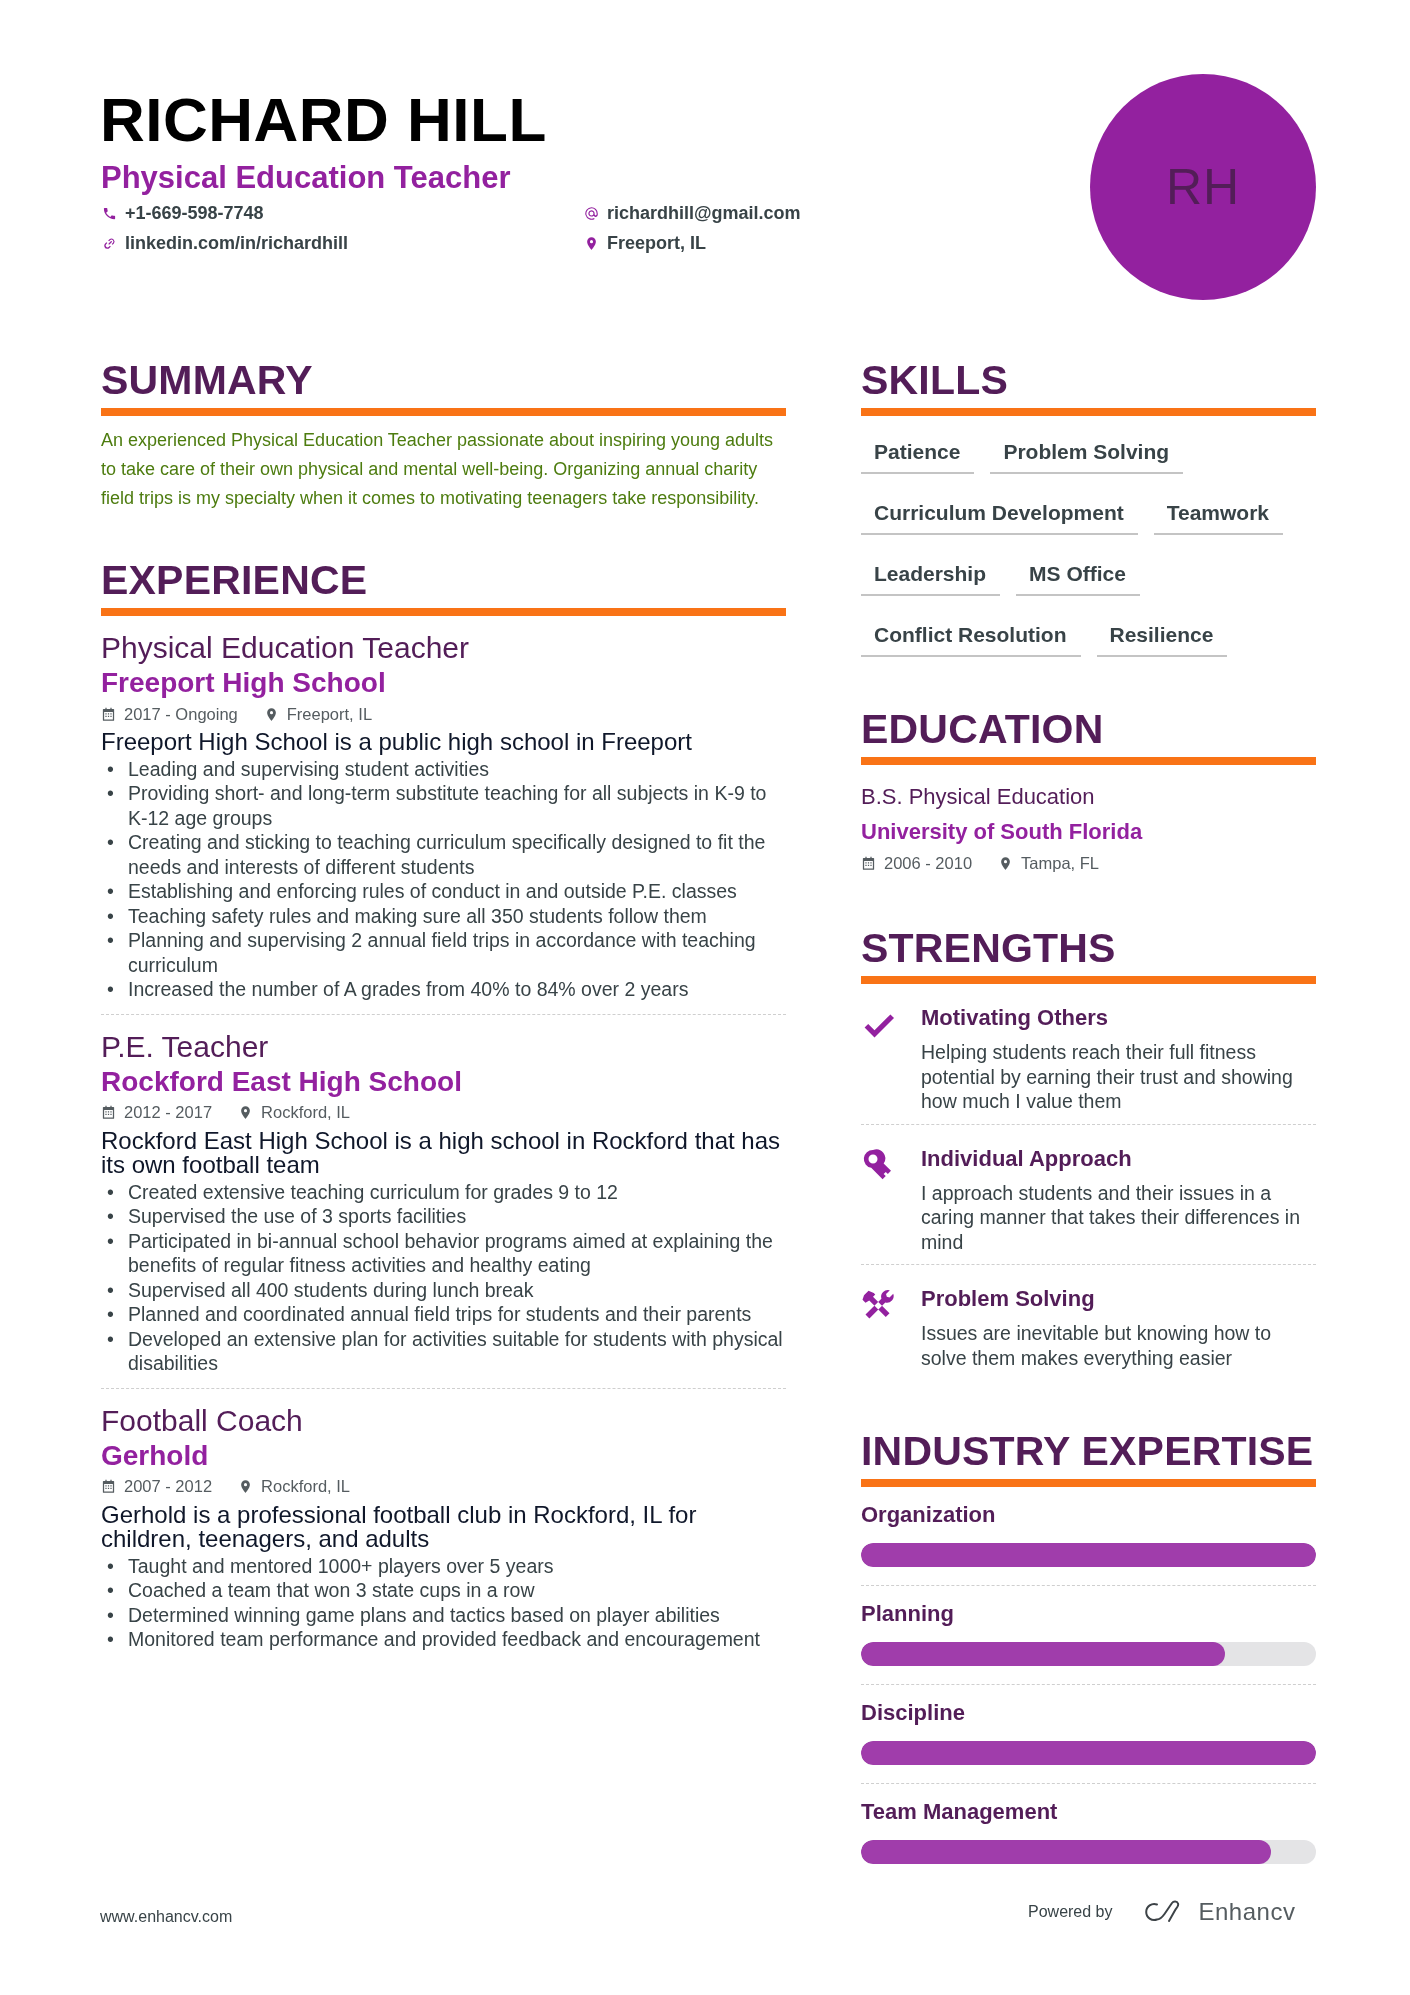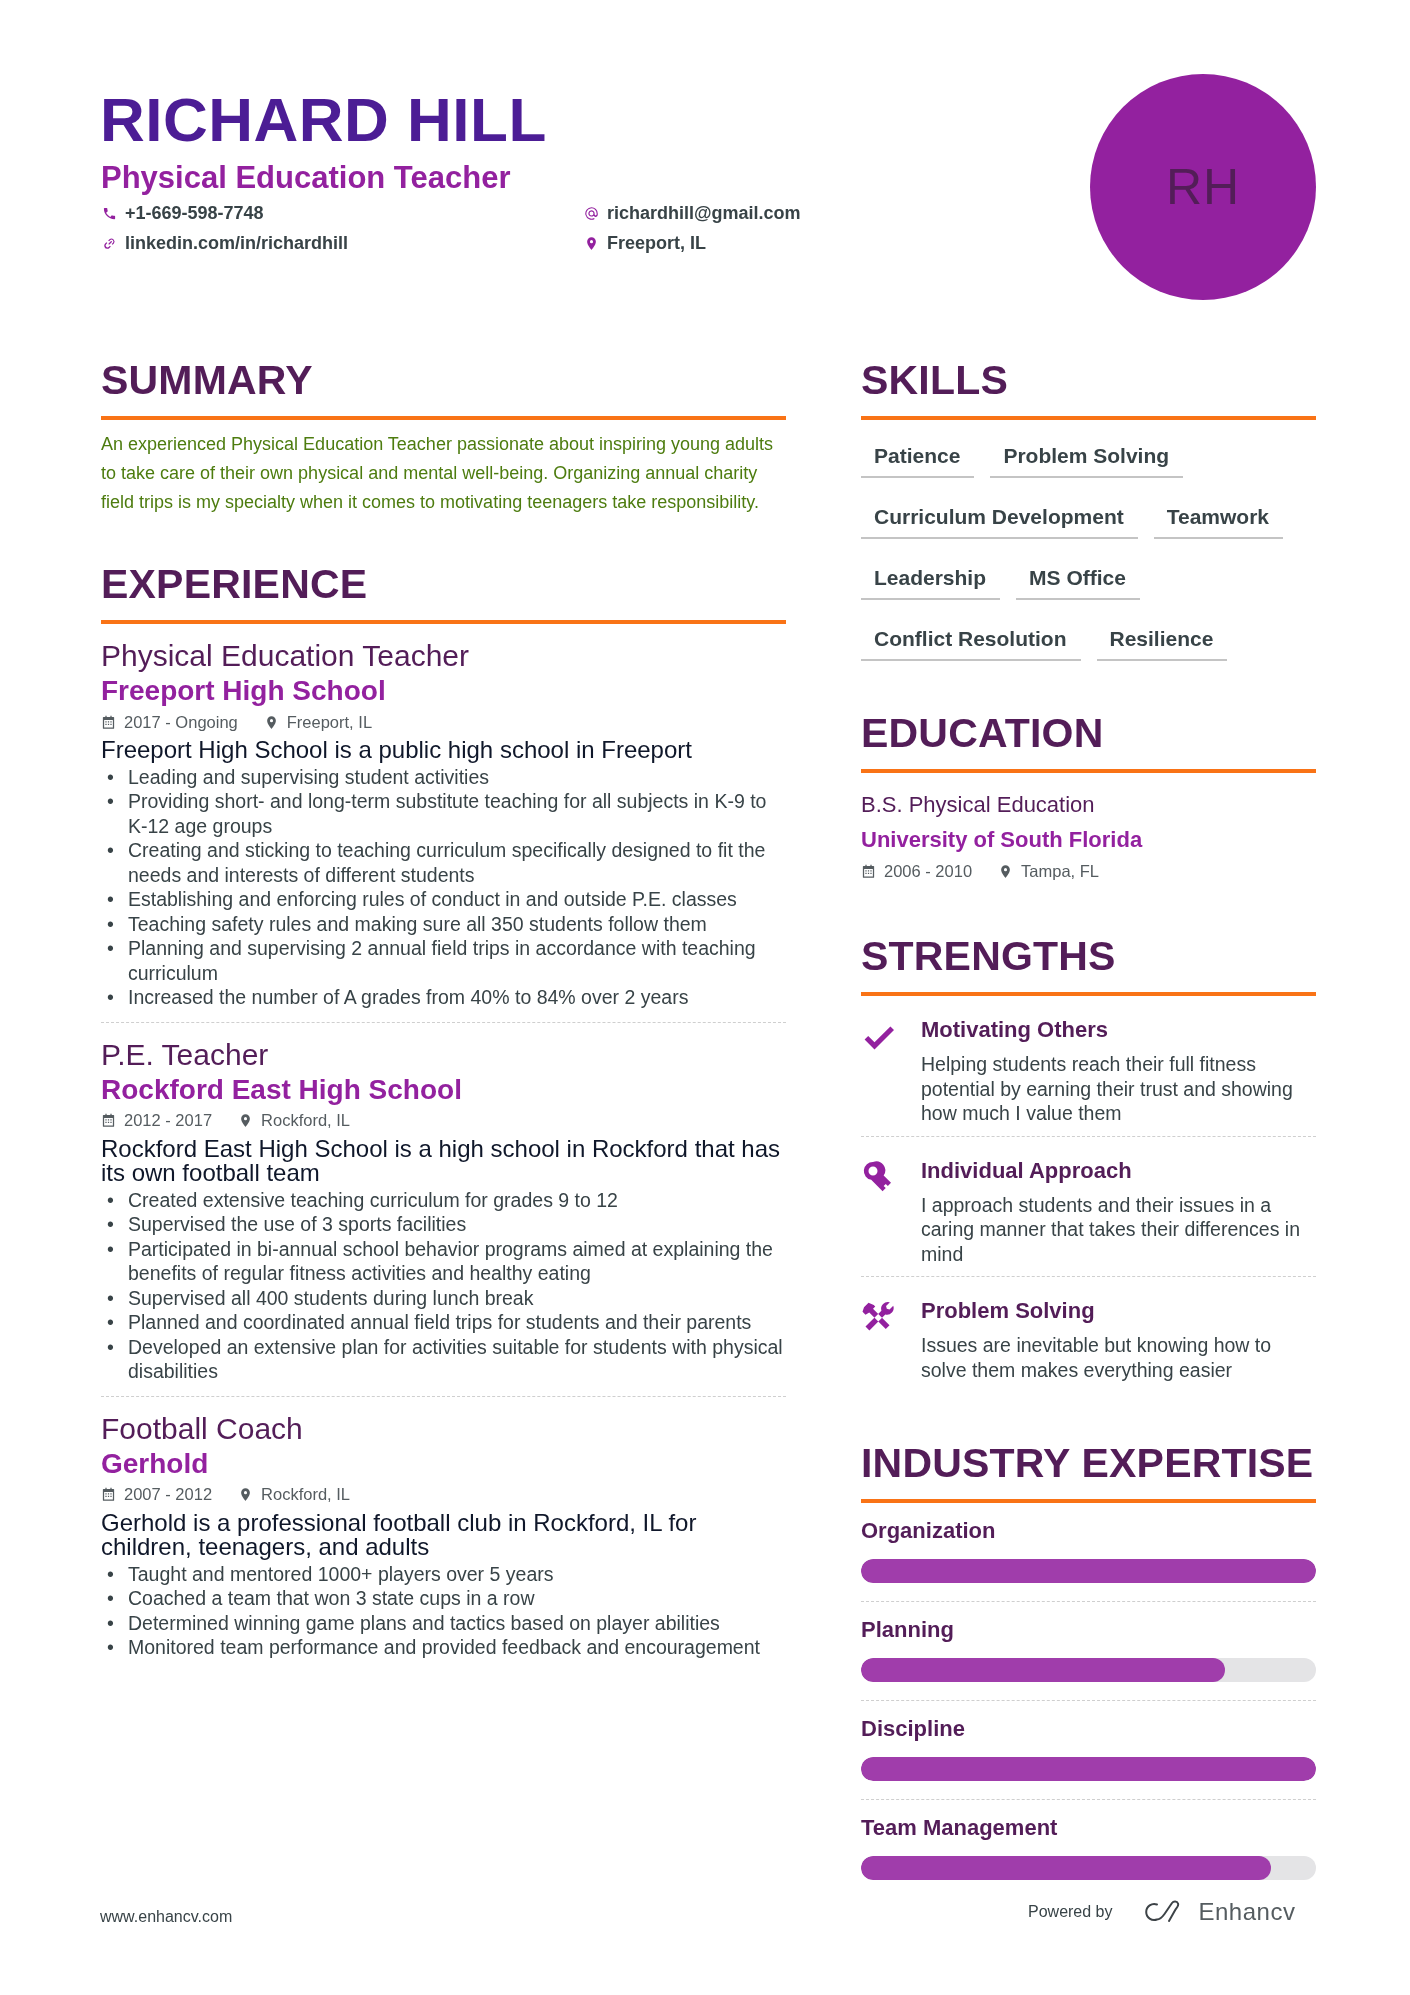--- a/index.html
+++ b/index.html
@@ -2,34 +2,34 @@
 <html><head>
 <meta charset="utf-8">
 <style>
   * { box-sizing: border-box; margin: 0; padding: 0; }
   html, body { width: 1410px; height: 1995px; background: #ffffff; }
   body { font-family: "Liberation Sans", "DejaVu Sans", sans-serif; color: #384347; position: relative; overflow: hidden; }
 
   .page { position: absolute; left: 0; top: 0; width: 1410px; height: 1995px; }
 
   
-  .name { position: absolute; left: 100px; top: 84px; font-size: 62px; font-weight: 700; color: #4c1d95; letter-spacing: 0.5px; line-height: 72px; }
+  .name { position: absolute; left: 100px; top: 84px; font-size: 62px; font-weight: 700; color: #000000; letter-spacing: 0.5px; line-height: 72px; }
   .title { position: absolute; left: 101px; top: 158px; font-size: 31px; font-weight: 700; color: #93219f; line-height: 40px; }
   .contacts { position: absolute; left: 101px; top: 200px; width: 760px; display: grid; grid-template-columns: 482px 1fr; row-gap: 4px; }
   .contact { display: flex; align-items: center; height: 26px; font-size: 18px; font-weight: 700; color: #384347; }
   .contact .ic { width: 16px; height: 16px; margin-right: 8px; display: inline-flex; align-items: center; justify-content: center; }
   .contact .ic svg { width: 15px; height: 15px; fill: #93219f; }
   .avatar { position: absolute; left: 1090px; top: 74px; width: 226px; height: 226px; border-radius: 50%; background: #93219f; display: flex; align-items: center; justify-content: center; font-size: 50px; color: #531d58; letter-spacing: 1px; }
 
   
   .col-left { position: absolute; left: 101px; top: 355px; width: 685px; }
   .col-right { position: absolute; left: 861px; top: 355px; width: 455px; }
 
   .section { margin-bottom: 0; }
-  .sec-head { font-size: 41px; font-weight: 700; color: #531d58; line-height: 50px; padding-bottom: 11px; border-bottom: 4px solid #f97316; letter-spacing: 0.2px; }
+  .sec-head { font-size: 41px; font-weight: 700; color: #531d58; line-height: 50px; padding-bottom: 3px; border-bottom: 8px solid #f97316; letter-spacing: 0.2px; }
 
   .summary-text { font-size: 18px; line-height: 29px; color: #4d7c0f; margin-top: 10px; }
 
   
   .exp-sec { margin-top: 42px; }
   .exp { padding: 14px 0 12px 0; border-bottom: 1px dashed #cfcfcf; }
   .exp:last-child { border-bottom: none; }
   .exp-role { font-size: 30px; line-height: 36px; color: #531d58; }
   .exp-company { font-size: 28px; font-weight: 700; color: #93219f; line-height: 30px; margin-top: 2px; }
   .meta { display: flex; align-items: center; font-size: 16.5px; color: #555c60; margin-top: 4px; height: 24px; }

